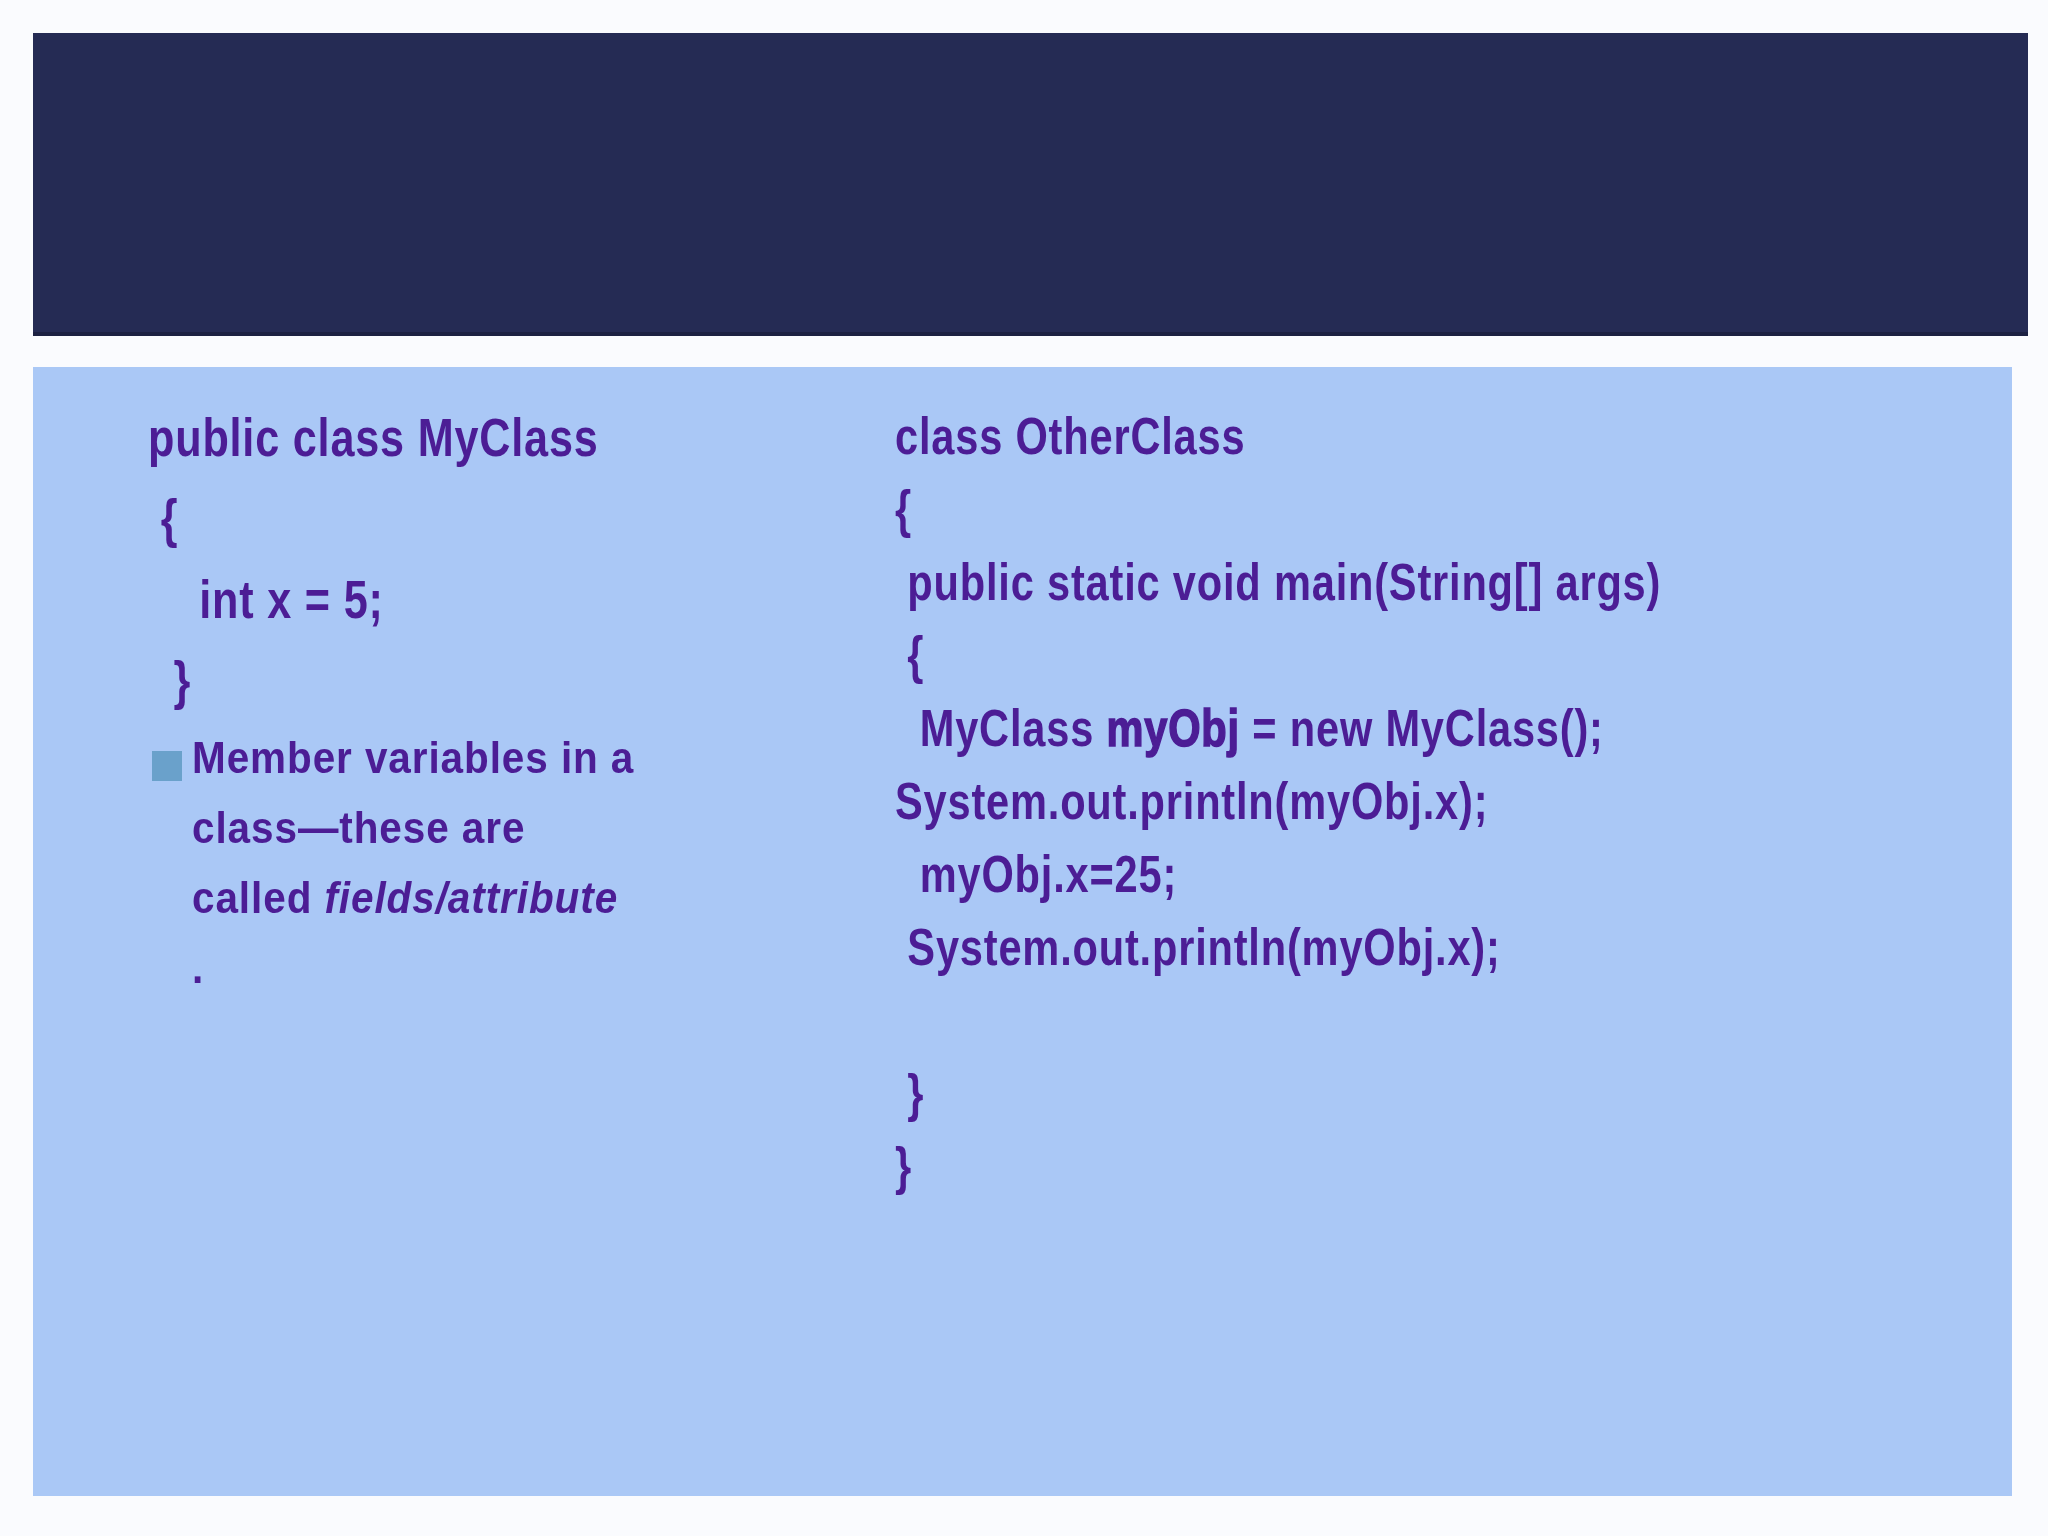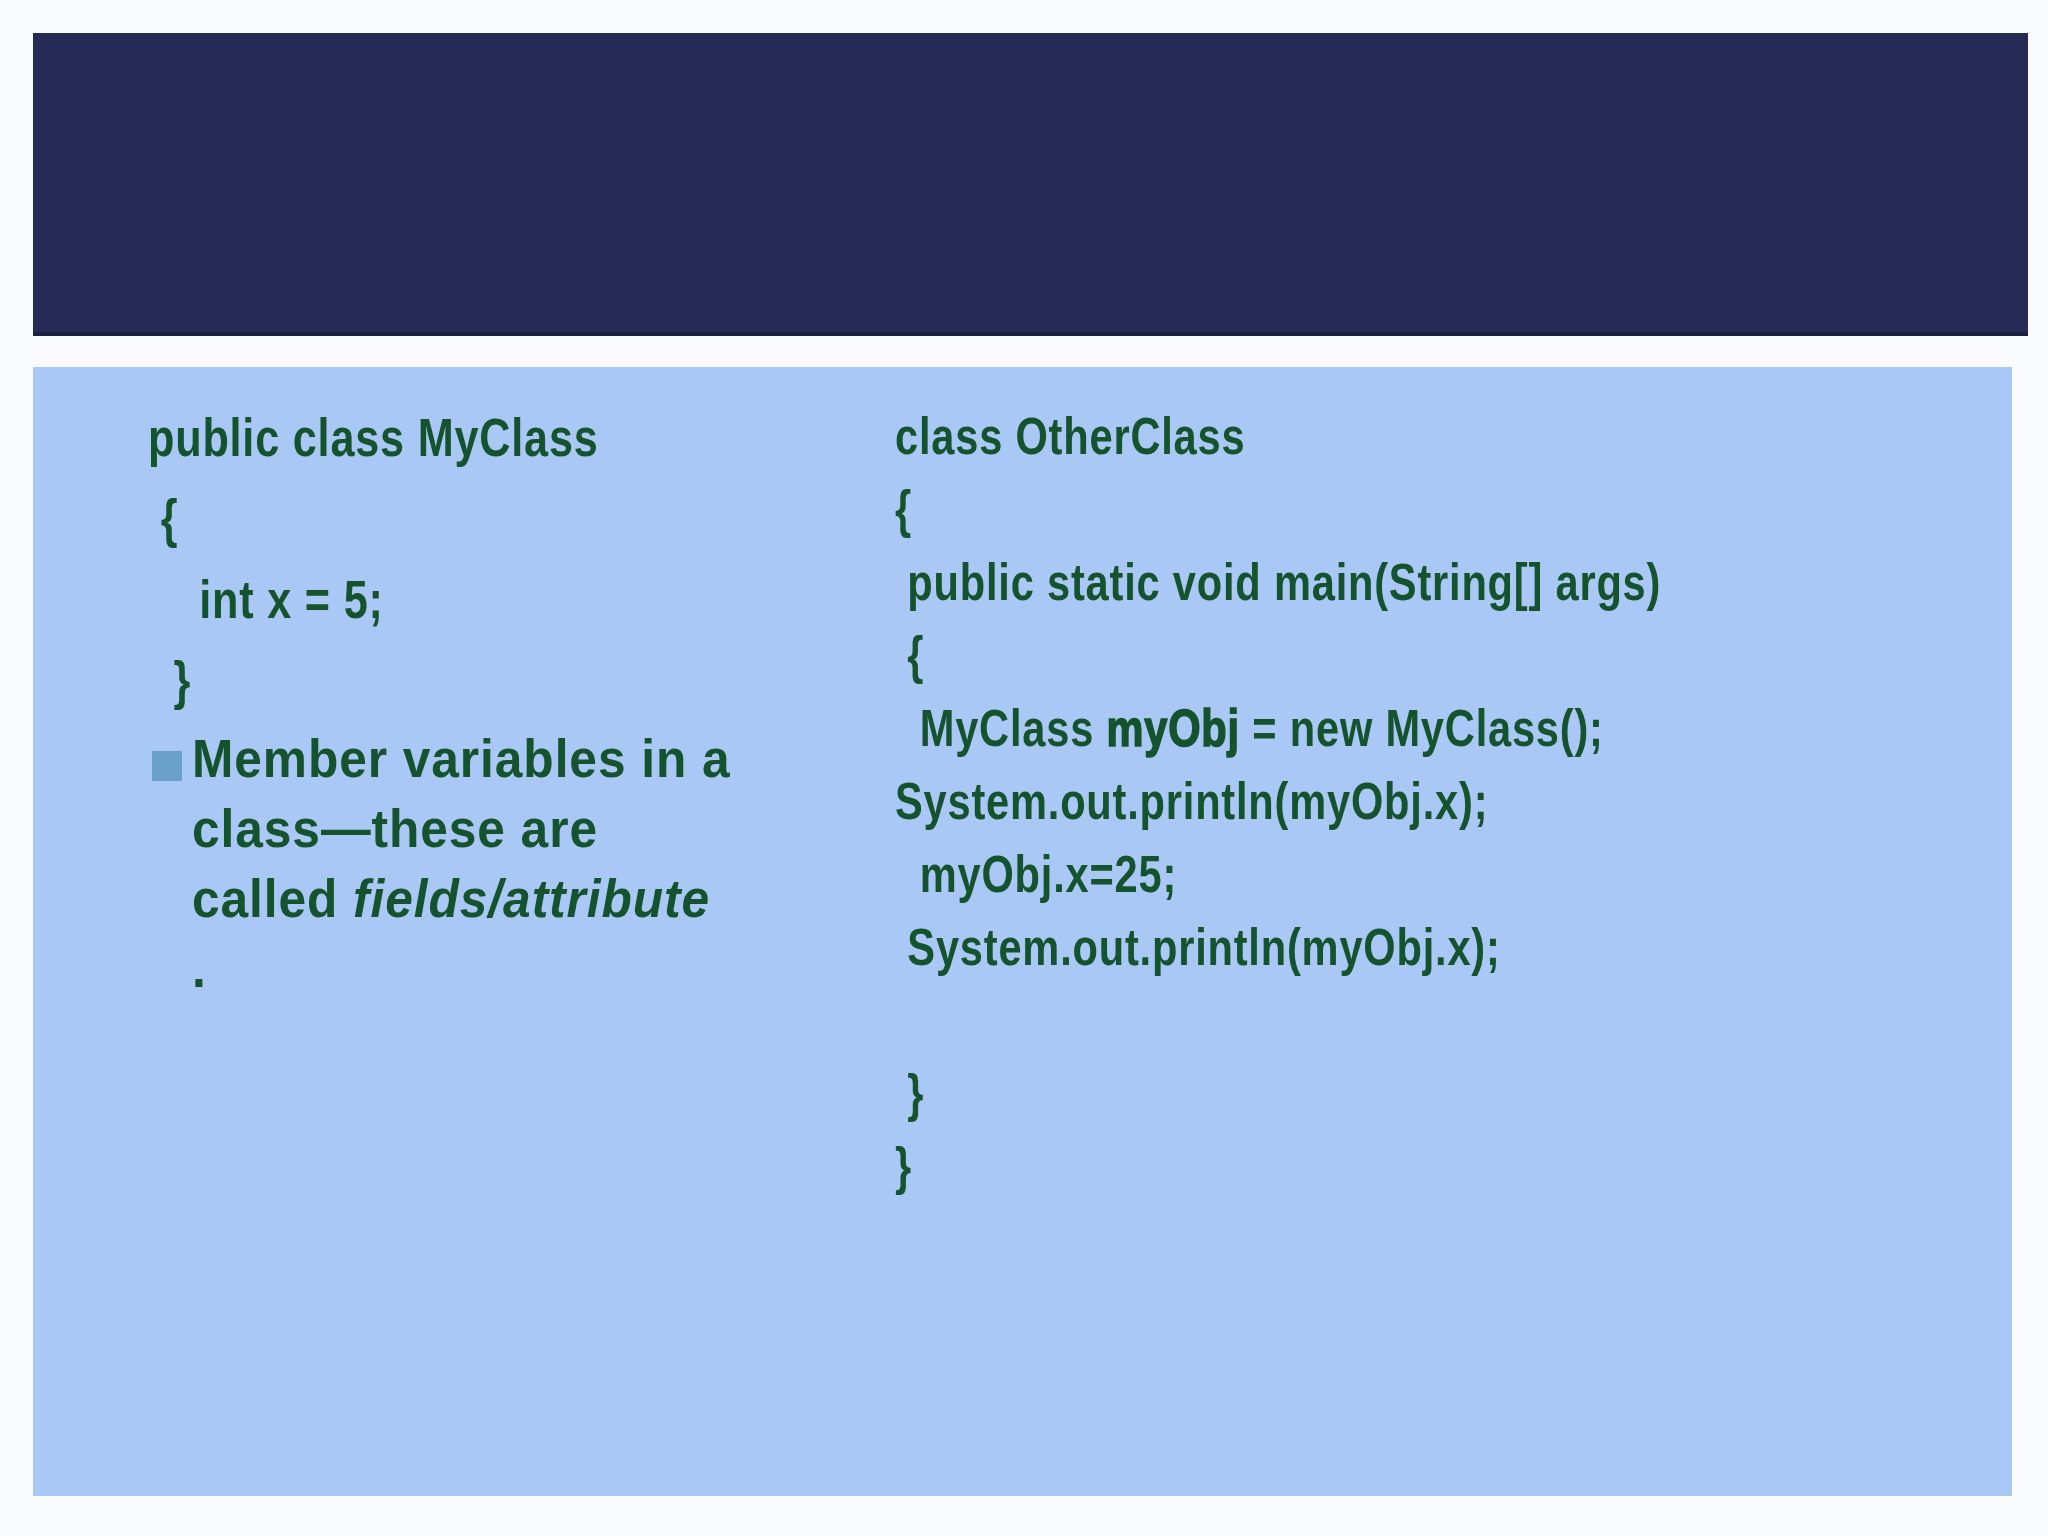--- a/index.html
+++ b/index.html
@@ -25,21 +25,21 @@
 
   .left-code{
     position:absolute;left:115px;top:30px;
     font-size:54px;line-height:81px;letter-spacing:1px;
     white-space:pre;
     transform:scaleX(0.80);transform-origin:0 0;
   }
 
   .bullets{
     position:absolute;left:119px;top:356px;
-    font-size:54px;line-height:70px;letter-spacing:1px;
+    font-size:44px;line-height:70px;letter-spacing:1px;
   }
   .bullet{
     position:relative;
     padding-left:40px;
     margin-bottom:17px;
   }
   .bullet .marker{
     position:absolute;left:0;top:28px;
     width:30px;height:30px;
   }
@@ -58,21 +58,21 @@
   .line{min-height:1em;}
   .it{font-style:italic;}
   .xb{-webkit-text-stroke:1.6px currentColor;}
 </style>
 </head>
 <body style="background: rgb(250, 251, 254);">
 
 <div class="canvas">
   <div class="titlebar" style="background: rgb(37, 43, 84); border-bottom-color: rgb(28, 33, 66);"></div>
 
-  <div class="panel" style="background: rgb(170, 200, 246); color: #14532d;">
+  <div class="panel" style="background: rgb(170, 200, 246); color: #4c1d95;">
     <div class="left-code"><div class="line"><span>public class MyClass</span></div><div class="line"><span> {</span></div><div class="line"><span>    int x = 5;</span></div><div class="line"><span>  }</span></div></div>
 
     <div class="bullets">
         <div class="bullet">
           <span class="marker" style="background: rgb(106, 161, 203);"></span>
           <div class="bullet-text"><div class="line"><span>Member variables in a</span></div><div class="line"><span>class—these are</span></div><div class="line"><span>called </span><span class="it">fields/attribute</span></div><div class="line"><span>.</span></div></div>
         </div>
       </div>
 
     <div class="right-code"><div class="line"><span>class OtherClass</span></div><div class="line"><span>{</span></div><div class="line"><span> public static void main(String[] args)</span></div><div class="line"><span> {</span></div><div class="line"><span>  MyClass </span><span class="xb">myObj</span><span> = new MyClass();</span></div><div class="line"><span>System.out.println(myObj.x);</span></div><div class="line"><span>  myObj.x=25;</span></div><div class="line"><span> System.out.println(myObj.x);</span></div><div class="line"><span>&nbsp;</span></div><div class="line"><span> }</span></div><div class="line"><span>}</span></div></div>

